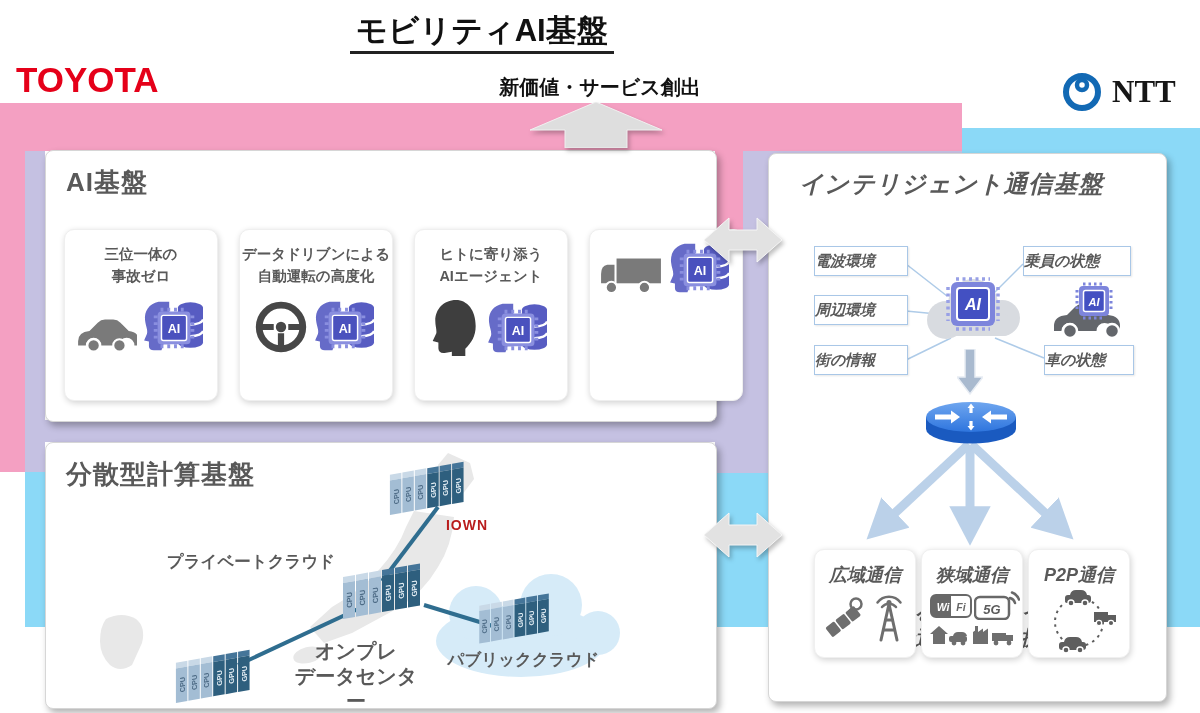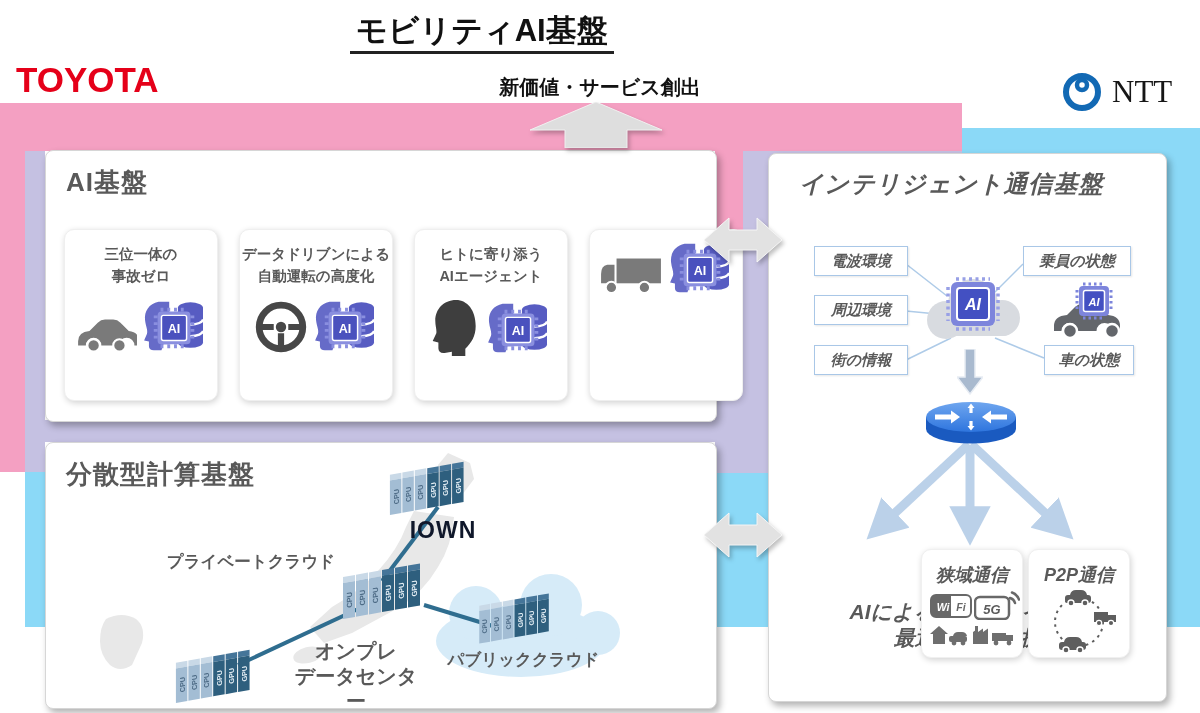--- a/index.html
+++ b/index.html
@@ -9,29 +9,29 @@
   .panel{position:absolute;background:#fff;border:1px solid #d6d6d6;border-radius:8px;
          box-shadow:3px 4px 7px rgba(0,0,0,0.30);z-index:4;}
   .ptitle{position:absolute;font-weight:bold;color:#595959;font-size:26px;letter-spacing:1px;}
   .hdr-title{position:absolute;left:350px;top:10px;width:500px;text-align:left;z-index:7;}
   .hdr-title span{font-size:31px;font-weight:bold;color:#111;border-bottom:3px solid #222;padding:0 6px 3px;}
   .hdr-sub{position:absolute;left:350px;top:74px;width:500px;text-align:center;z-index:7;
            font-size:20px;font-weight:bold;color:#111;}
   .toyota{position:absolute;left:16px;top:60px;font-size:35px;font-weight:bold;color:#e50019;
           letter-spacing:0px;z-index:7;}
   .ntt{position:absolute;left:1060px;top:70px;display:flex;align-items:center;gap:8px;z-index:7;}
-  .ntt .txt{font-family:"Liberation Serif","DejaVu Serif",serif;font-size:31px;font-weight:normal;color:#161616;}
+  .ntt .txt{font-family:"Liberation Serif","DejaVu Serif",serif;font-size:31px;font-weight:bold;color:#161616;}
   .arrow{position:absolute;z-index:6;filter:drop-shadow(2px 3px 2px rgba(0,0,0,0.25));}
   .aicards{position:absolute;left:18px;top:78px;display:flex;gap:21px;}
   .acard{width:152px;height:170px;background:#fff;border:1px solid #efefef;border-radius:10px;
          box-shadow:1px 2px 6px rgba(0,0,0,0.18);text-align:center;}
   .acard .t{margin-top:14px;font-size:14.5px;font-weight:bold;color:#595959;line-height:1.5;}
   .acard .icons{margin-top:10px;display:flex;justify-content:center;align-items:flex-end;gap:6px;}
   .ibox{position:absolute;background:#fff;border:1px solid #a9c7e7;box-shadow:1px 1px 2px rgba(0,0,0,0.10);
-        font-size:15px;font-weight:bold;color:#595959;text-align:center;z-index:3;}
+        font-size:15px;font-weight:bold;color:#595959;text-align:left;z-index:3;}
   .caption{position:absolute;left:0;top:445px;width:100%;text-align:center;font-size:21px;
            font-weight:bold;color:#595959;line-height:1.25;}
   .ccard{position:absolute;top:395px;width:100px;height:107px;background:#fff;border:1px solid #f0f0f0;
          border-radius:10px;box-shadow:1px 2px 6px rgba(0,0,0,0.18);text-align:center;z-index:2;}
   .ccard .t{margin-top:13px;font-size:18px;font-weight:bold;color:#595959;}
   .dlabel{position:absolute;font-weight:bold;color:#595959;text-align:center;z-index:3;}
 </style>
 </head>
 <body>
 
@@ -206,21 +206,21 @@
         <line x1="392" y1="64" x2="336" y2="138"></line>
         <line x1="312" y1="166" x2="192" y2="222"></line>
         <line x1="378" y1="162" x2="450" y2="184"></line>
       </g>
       <use href="#sym-stack" x="342" y="18" width="88" height="60"></use>
       <use href="#sym-stack" x="295" y="120" width="92" height="62"></use>
       <use href="#sym-stack" x="128" y="206" width="88" height="60"></use>
       <use href="#sym-stack" x="418" y="150" width="110" height="56"></use>
     </svg>
     <div class="dlabel" style="left:115px;top:108px;width:180px;font-size:16.5px;">プライベートクラウド</div>
-    <div class="dlabel" style="left:352px;top:74px;width:90px;font-size:23px;color:#0f172a;letter-spacing:1px;">IOWN</div>
+    <div class="dlabel" style="left:352px;top:74px;width:90px;font-size:14px;color:#b91c1c;letter-spacing:1px;text-align:right;">IOWN</div>
     <div class="dlabel" style="left:240px;top:196px;width:140px;font-size:20px;line-height:1.25;">
       <span>オンプレ</span><br>
       <span>データセンター</span>
     </div>
     <div class="dlabel" style="left:400px;top:206px;width:155px;font-size:16.5px;">パブリッククラウド</div>
   </div>
 
   <div class="panel" style="left:768px;top:153px;width:397px;height:547px;font-style:italic;">
     <div class="ptitle" style="left:30px;top:14px;font-size:24px;">インテリジェント通信基盤</div>
 
@@ -296,20 +296,41 @@
         <polygon points="44.5,16 48,11.5 51.5,16 49.6,16 49.6,21 46.4,21 46.4,16"></polygon>
         <polygon points="44.5,34 48,38.5 51.5,34 49.6,34 49.6,29 46.4,29 46.4,34"></polygon>
       </g>
     </svg>
 
     <div class="caption">
       <span>AIによるリアルタイムで</span><br>
       <span>最適な通信選択</span>
     </div>
 
+    <div class="ccard" style="left:45px;">
+      <div class="t">広域通信</div>
+      <svg width="46" height="50" viewBox="0 0 46 50" style="position:absolute;left:6px;top:44px;">
+        <g fill="#6E6E6E" transform="rotate(-38 23 27)">
+          <rect x="4" y="21" width="11" height="12" rx="1.5"></rect>
+          <rect x="16.5" y="21" width="11" height="12" rx="1.5"></rect>
+          <rect x="29" y="21" width="11" height="12" rx="1.5"></rect>
+        </g>
+        <circle cx="35" cy="10" r="5.5" fill="none" stroke="#6E6E6E" stroke-width="2.5"></circle>
+        <line x1="31" y1="14" x2="26" y2="20" stroke="#6E6E6E" stroke-width="2.5"></line>
+      </svg>
+      <svg width="36" height="50" viewBox="0 0 36 50" style="position:absolute;left:56px;top:44px;">
+        <g stroke="#6E6E6E" fill="none" stroke-width="3" stroke-linecap="round">
+          <path d="M10,46 L18,10 L26,46"></path>
+          <path d="M12.5,36 h11 M14.5,26 h7"></path>
+        </g>
+        <circle cx="18" cy="8.5" r="2.5" fill="#6E6E6E"></circle>
+        <path d="M11,13 a9,9 0 0 1 14,0" stroke="#6E6E6E" stroke-width="2.5" fill="none" stroke-linecap="round"></path>
+        <path d="M6.5,8.5 a14.5,14.5 0 0 1 23,0" stroke="#6E6E6E" stroke-width="2.5" fill="none" stroke-linecap="round"></path>
+      </svg>
+    </div>
 
     <div class="ccard" style="left:152px;">
       <div class="t">狭域通信</div>
       <svg width="42" height="24" viewBox="0 0 42 24" style="position:absolute;left:8px;top:44px;">
         <rect x="1" y="1" width="40" height="22" rx="5" fill="#fff" stroke="#686868" stroke-width="2"></rect>
         <path d="M6,1 h15 v22 h-15 q-5,0 -5,-5 v-12 q0,-5 5,-5 z" fill="#686868"></path>
         <text x="13" y="16.5" text-anchor="middle" font-size="10.5" font-weight="bold" fill="#fff">Wi</text>
         <text x="31" y="16.5" text-anchor="middle" font-size="10.5" font-weight="bold" fill="#686868">Fi</text>
       </svg>
       <svg width="46" height="30" viewBox="0 0 46 30" style="position:absolute;left:52px;top:40px;">

